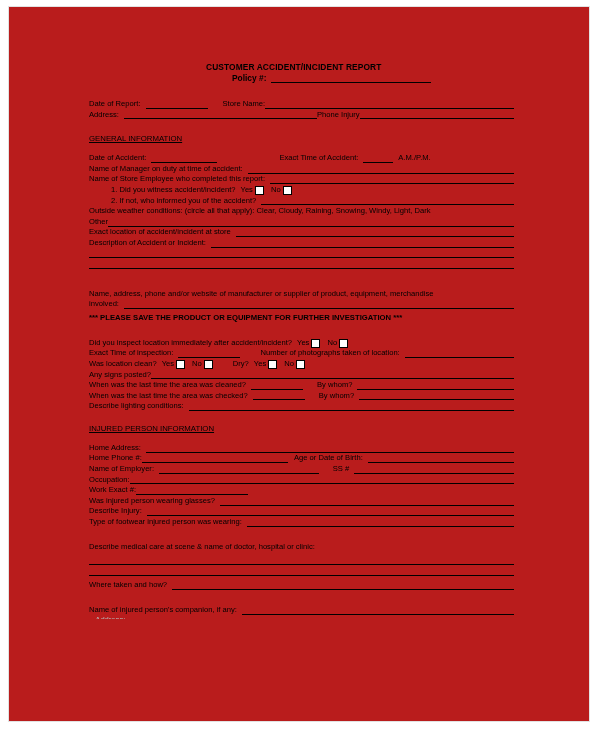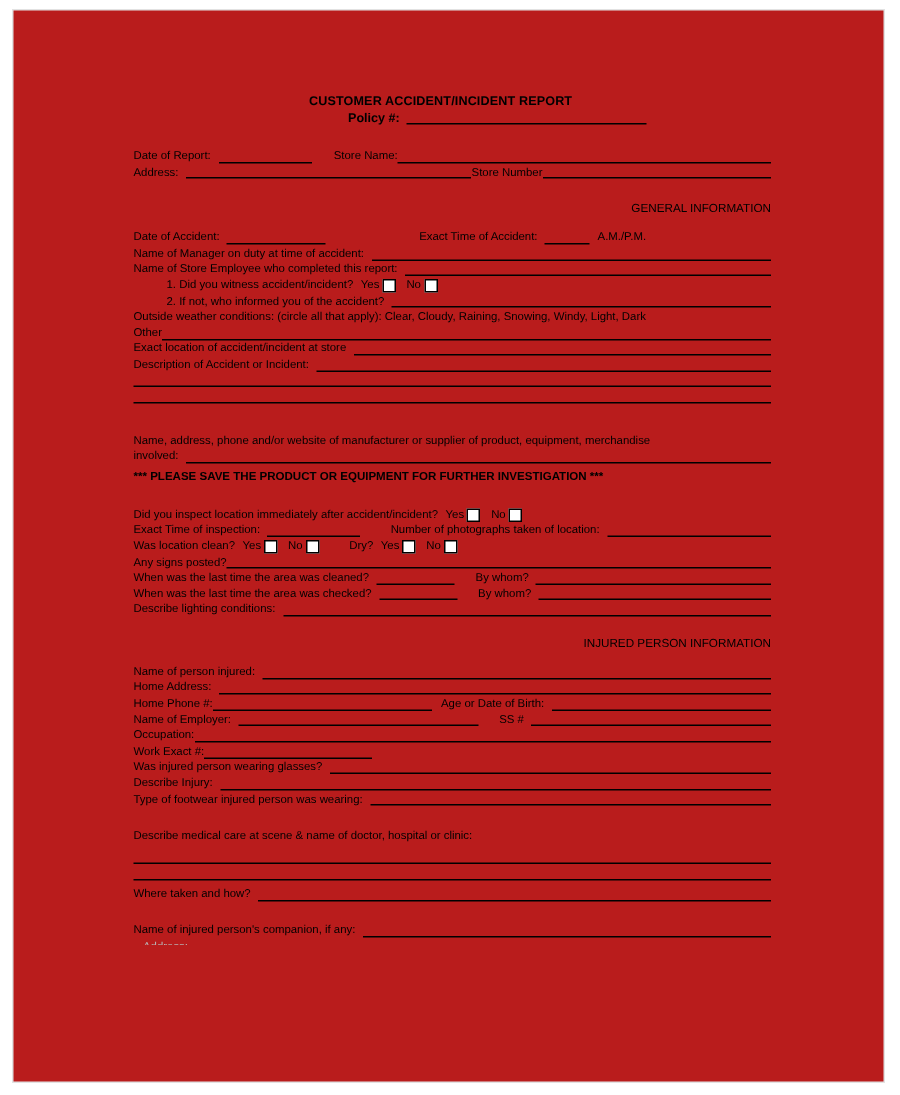--- a/index.html
+++ b/index.html
@@ -65,22 +65,23 @@
   }
   .policy {
     display: flex;
     align-items: flex-end;
     font-size: 8.4px;
     font-weight: bold;
     margin-top: 1px;
     padding-left: 26px;
   }
   .section-head {
-    text-align: right;
+    text-align: left;
     font-size: 7.8px;
+    text-decoration: underline;
     margin: 0;
     white-space: nowrap;
   }
   .banner {
     font-size: 7.7px;
     font-weight: bold;
     text-align: left;
     white-space: nowrap;
   }
 
@@ -140,21 +141,21 @@
       <span class="fx" style="width:62px;"></span>
       <span class="sp" style="width:15px;"></span>
       <span class="lbl">Store Name:</span>
       <span class="fill"></span>
     </div>
 
     <div class="row" style="margin-left:-60px;">
       <span class="lbl" style="padding-left:60px;">Address:</span>
       <span class="sp"></span>
       <span class="fill" style="flex:1.25 1 0;"></span>
-      <span class="lbl">Store Number</span>
+      <span class="lbl">Phone Injury</span>
       <span class="fill"></span>
     </div>
 
     <div class="gap14"></div>
 
     <div class="section-head">GENERAL INFORMATION</div>
 
     <div class="gap10"></div>
 
     <div class="row">
@@ -307,25 +308,20 @@
       <span class="sp"></span>
       <span class="fill"></span>
     </div>
 
     <div class="gap12"></div>
 
     <div class="section-head">INJURED PERSON INFORMATION</div>
 
     <div class="gap10"></div>
 
-    <div class="row">
-      <span class="lbl">Name of person injured:</span>
-      <span class="sp"></span>
-      <span class="fill"></span>
-    </div>
 
     <div class="row">
       <span class="lbl">Home Address:</span>
       <span class="sp"></span>
       <span class="fill"></span>
     </div>
 
     <div class="row">
       <span class="lbl">Home Phone #:</span>
       <span class="fill" style="flex:1 1 0;"></span>

